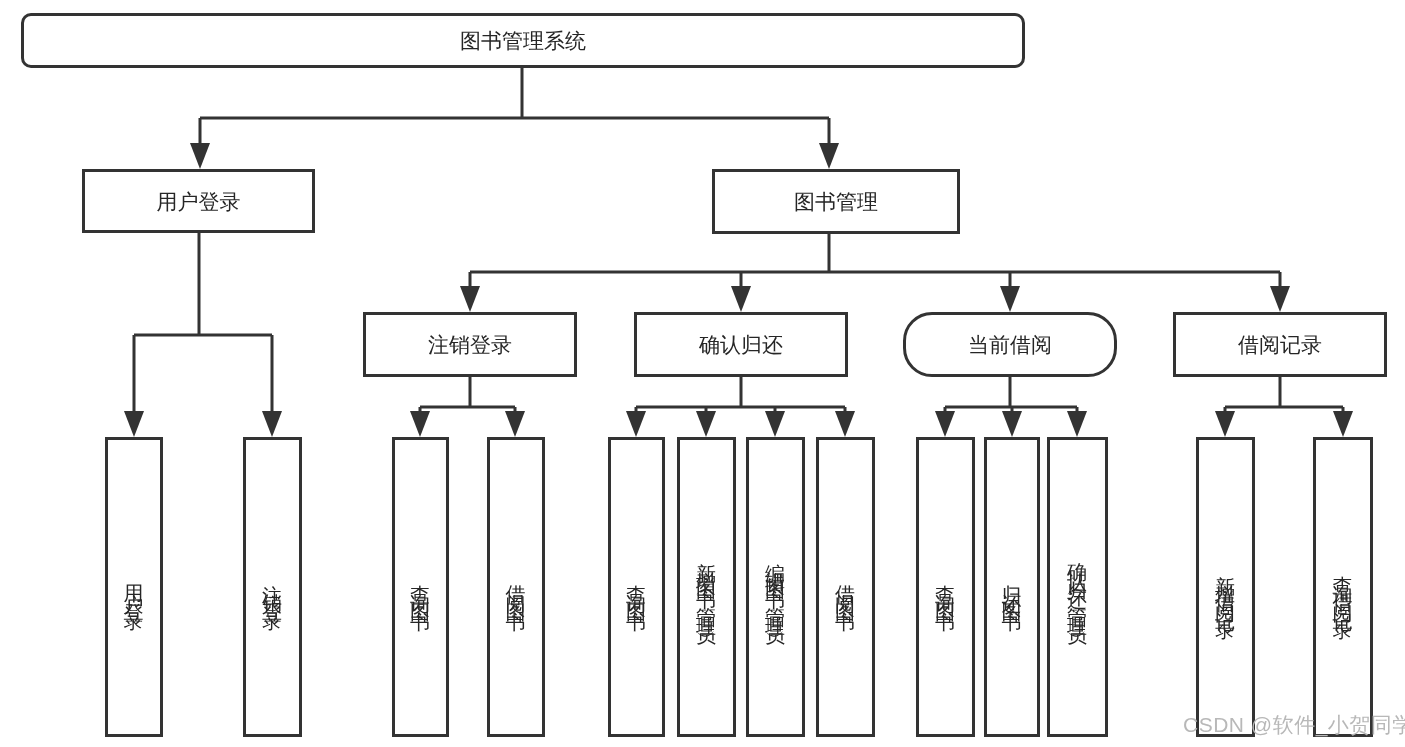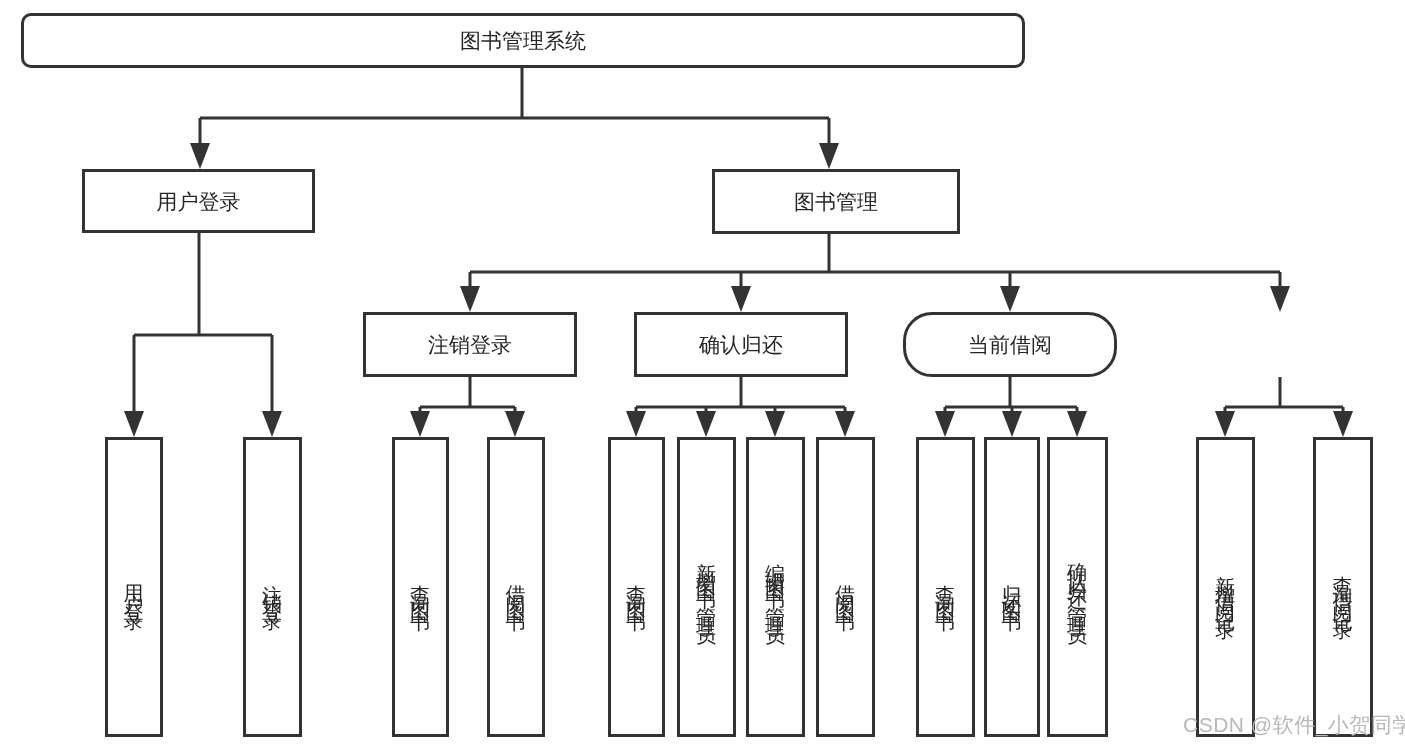--- a/index.html
+++ b/index.html
@@ -105,20 +105,23 @@
 
   <div class="node" style="left:363px; top:312px; width:214px; height:65px;">
     <span>注销登录</span>
   </div>
   <div class="node" style="left:634px; top:312px; width:214px; height:65px;">
     <span>确认归还</span>
   </div>
   <div class="node" style="left:903px; top:312px; width:214px; height:65px;border-radius:29px;">
     <span>当前借阅</span>
   </div>
+  <div class="node" style="left:1173px; top:312px; width:214px; height:65px;">
+    <span>借阅记录</span>
+  </div>
 
   <div class="node leaf" style="left:105px; top:437px; width:58px; height:300px;">
     <span>用户登录</span>
   </div>
   <div class="node leaf" style="left:243px; top:437px; width:59px; height:300px;">
     <span>注销登录</span>
   </div>
 
   <div class="node leaf" style="left:392px; top:437px; width:57px; height:300px;">
     <span>查询图书</span>

